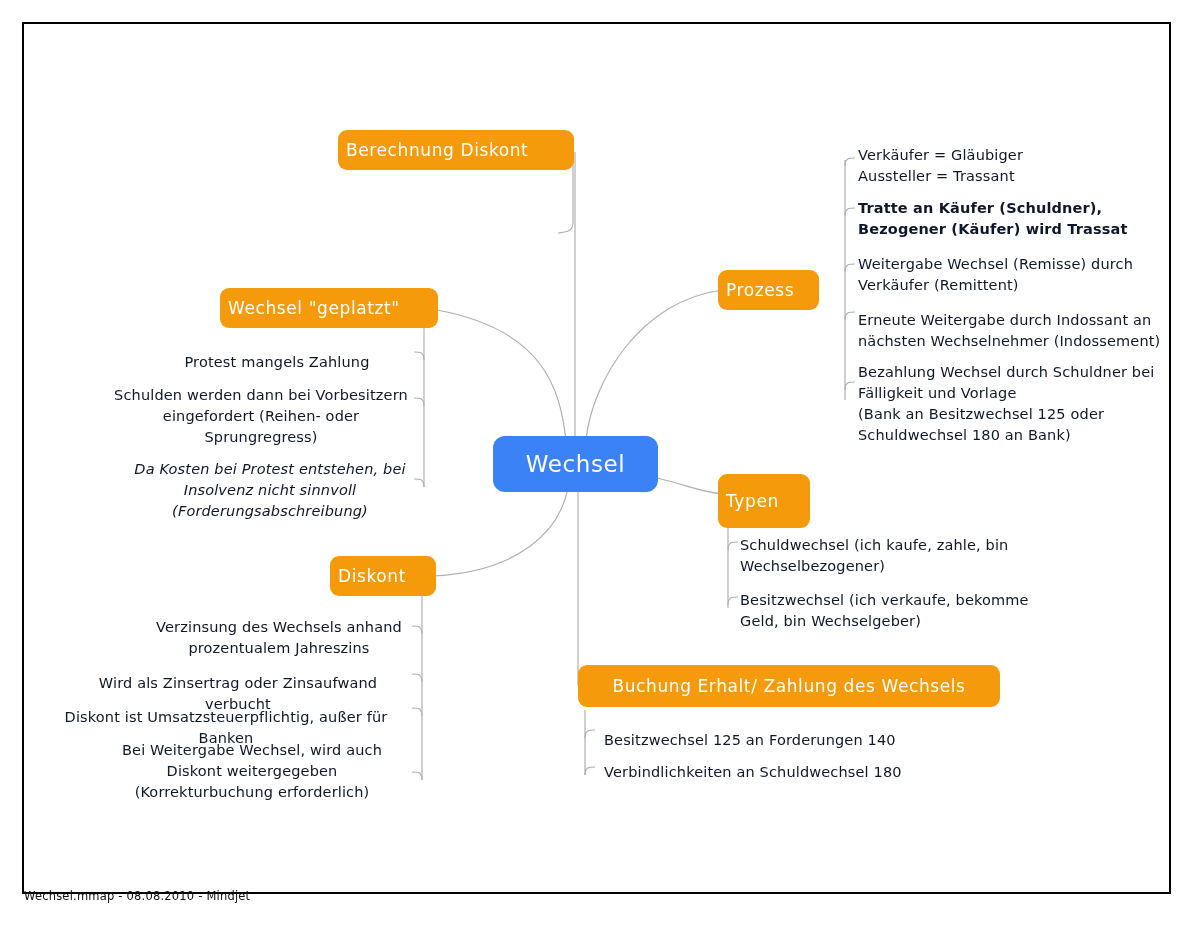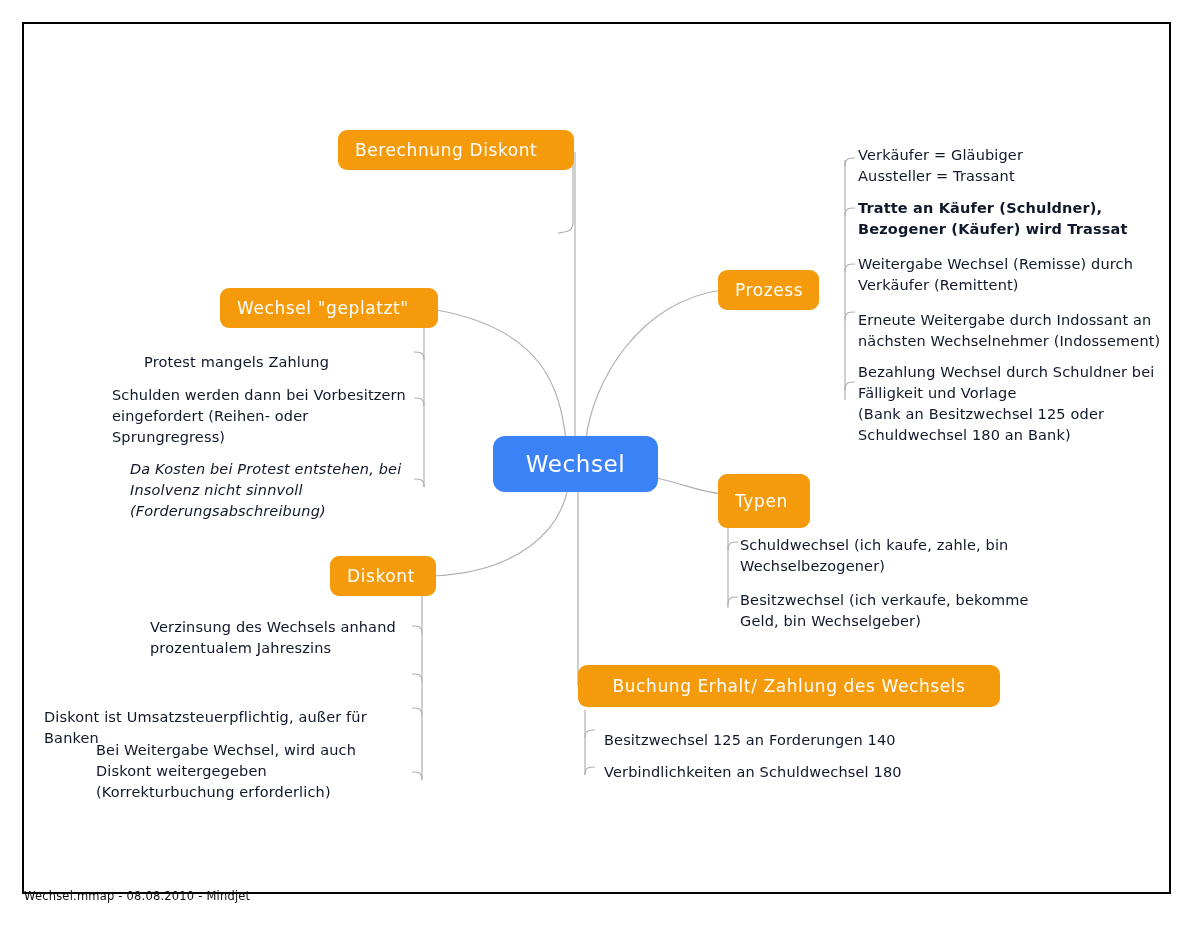--- a/index.html
+++ b/index.html
@@ -51,35 +51,35 @@
   .node.central {
     background: #3b82f6;
     font-size: 23px;
     border-radius: 12px;
     padding: 0 24px;
     justify-content: center;
   }
   .node.branch {
     background: #F59B0B;
     font-size: 17px;
-    padding: 0 17px;
+    padding: 0 8px;
   }
   .node-label {
     display: block;
     line-height: 1;
   }
   
   .leaf {
     position: absolute;
     font-size: 14.5px;
     color: #0f172a;
     line-height: 1.45;
     letter-spacing: 0.15px;
   }
-  .leaf.ralign { text-align: left; }
+  .leaf.ralign { text-align: center; }
   .leaf.lalign { text-align: left; }
   .formula {
     position: absolute;
     font-size: 15px;
     color: #2b2b2b;
     line-height: 1.45;
   }
   .formula .numer,
   .formula .denom { display: block; letter-spacing: 0.2px; }
   .formula .rule {
@@ -164,20 +164,21 @@
     <span class="node-label">Wechsel "geplatzt"</span>
   </div>
   <div class="leaf ralign" style="left:144px; top:352px; width:266px;">Protest mangels Zahlung</div>
   <div class="leaf ralign" style="left:112px; top:385px; width:298px;">Schulden werden dann bei Vorbesitzern eingefordert (Reihen- oder Sprungregress)</div>
   <div class="leaf ralign" style="left:130px; top:459px; width:280px;font-style:italic;">Da Kosten bei Protest entstehen, bei Insolvenz nicht sinnvoll (Forderungsabschreibung)</div>
 
   <div class="node branch" style="left:330px; top:556px; width:106px; height:40px;">
     <span class="node-label">Diskont</span>
   </div>
   <div class="leaf ralign" style="left:150px; top:617px; width:258px;">Verzinsung des Wechsels anhand prozentualem Jahreszins</div>
+  <div class="leaf ralign" style="left:68px; top:673px; width:340px;">Wird als Zinsertrag oder Zinsaufwand verbucht</div>
   <div class="leaf ralign" style="left:44px; top:707px; width:364px;">Diskont ist Umsatzsteuerpflichtig, außer für Banken</div>
   <div class="leaf ralign" style="left:96px; top:740px; width:312px;">Bei Weitergabe Wechsel, wird auch Diskont weitergegeben (Korrekturbuchung erforderlich)</div>
 
   <div class="node branch" style="left:718px; top:270px; width:101px; height:40px;">
     <span class="node-label">Prozess</span>
   </div>
   <div class="leaf lalign" style="left:858px; top:145px; width:300px; white-space:pre-line;">Verkäufer = Gläubiger
 Aussteller = Trassant</div>
   <div class="leaf lalign" style="left:858px; top:198px; width:300px;font-weight:bold;">Tratte an Käufer (Schuldner), Bezogener (Käufer) wird Trassat</div>
   <div class="leaf lalign" style="left:858px; top:254px; width:292px;">Weitergabe Wechsel (Remisse) durch Verkäufer (Remittent)</div>

